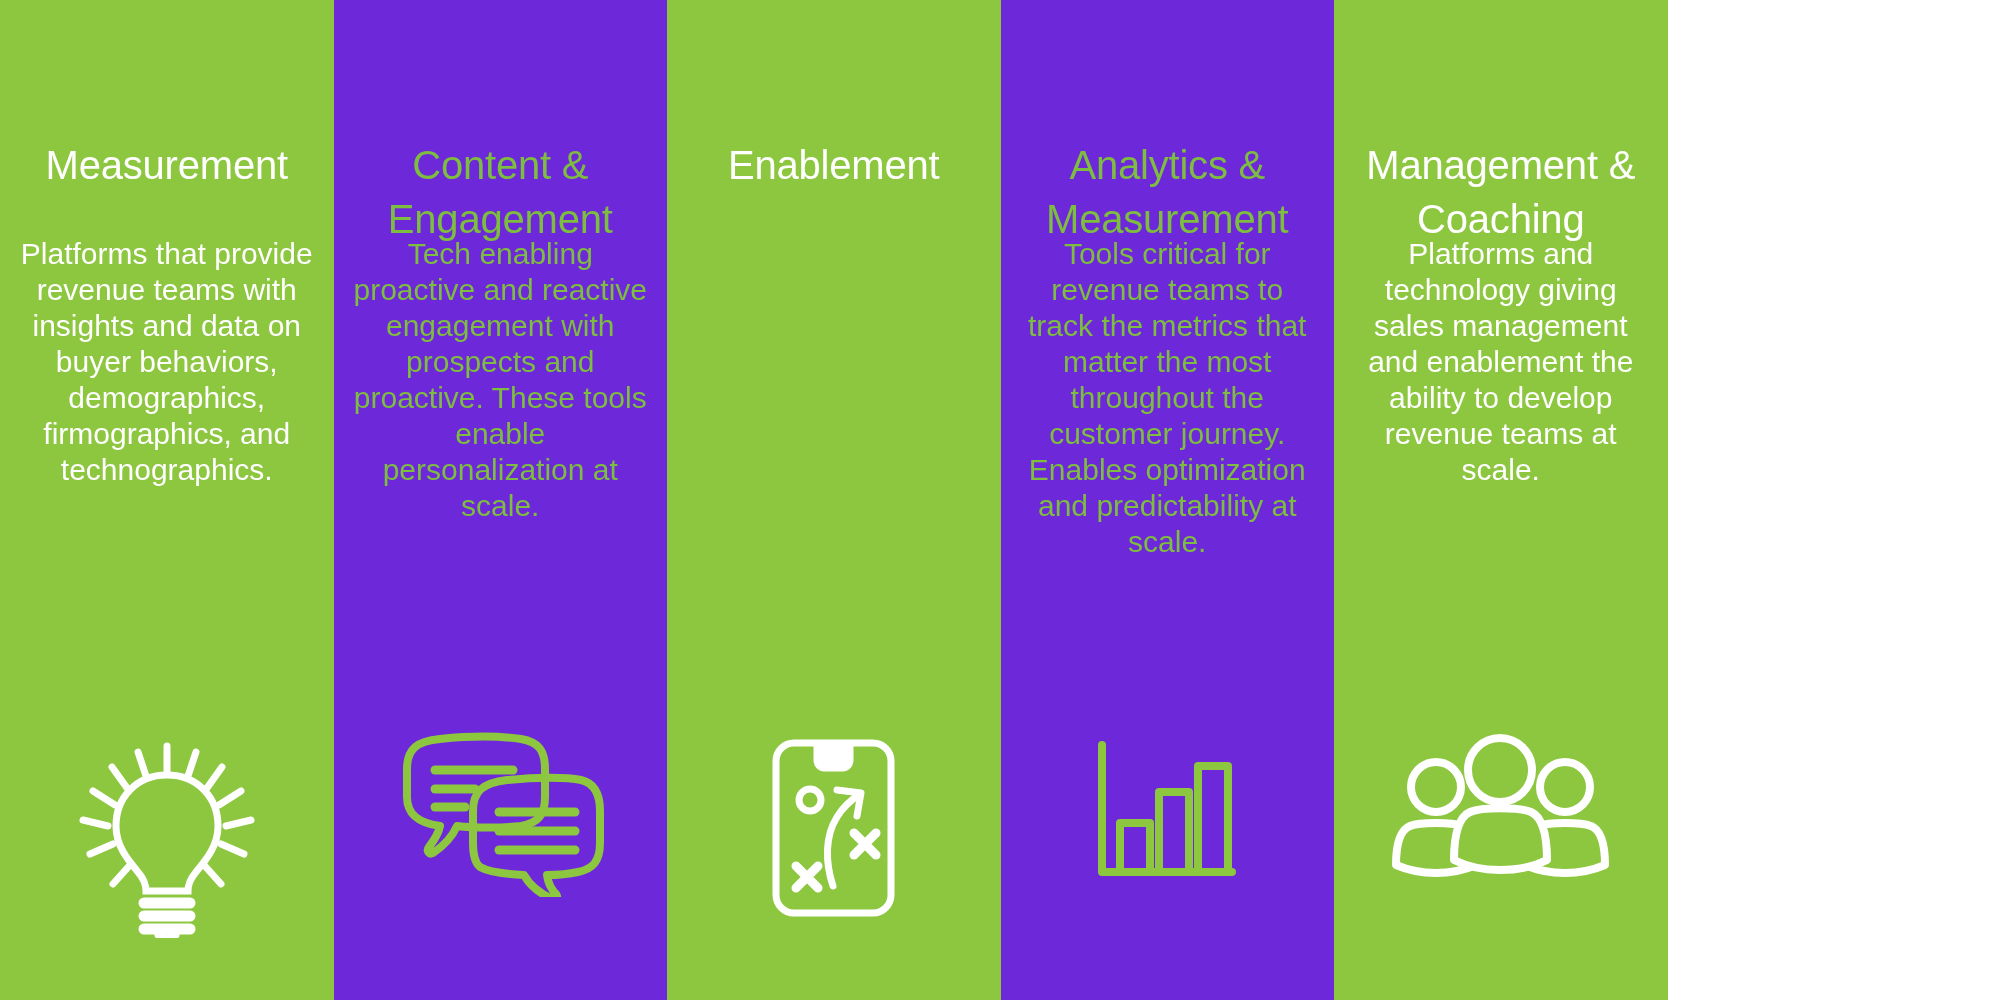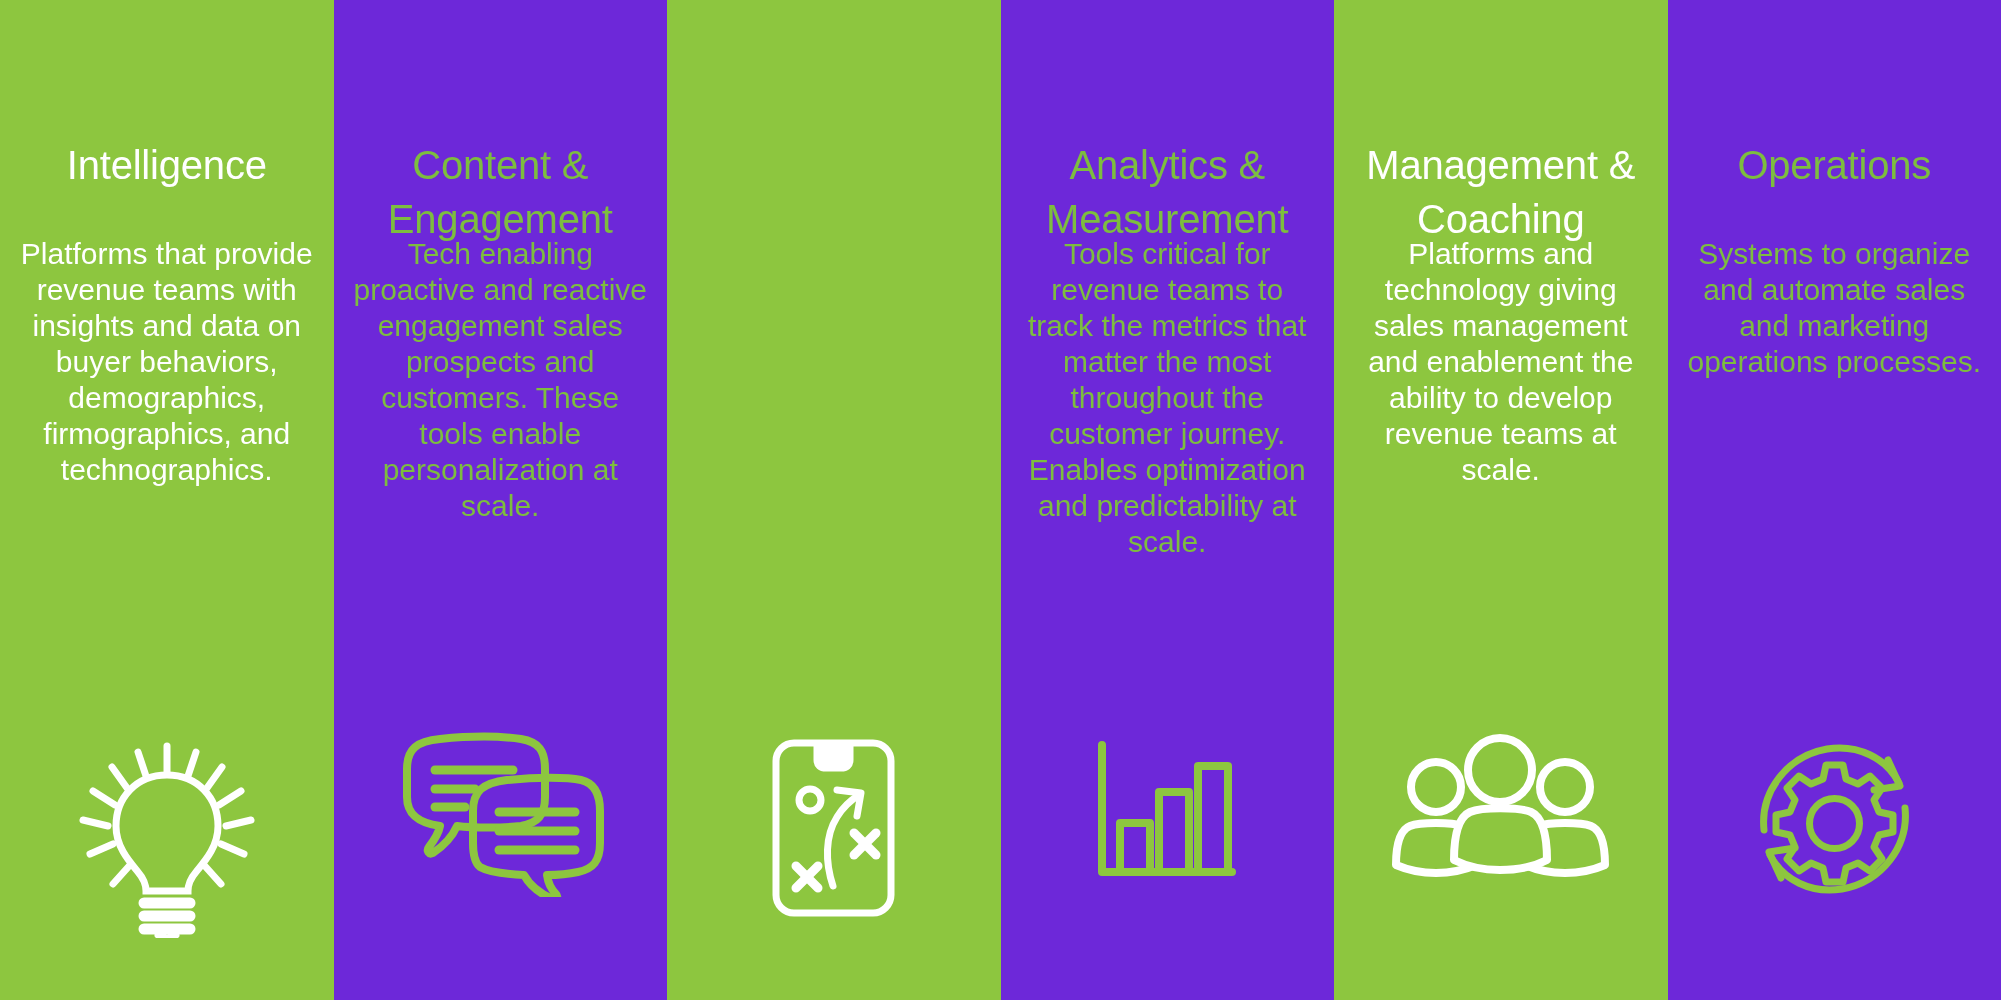--- a/index.html
+++ b/index.html
@@ -73,21 +73,21 @@
   .icon-bars  { bottom:80px; }
   .icon-team  { bottom:86px; }
   .icon-gear  { bottom:72px; }
 </style>
 </head>
 <body>
 
 <div class="board">
 
   <div class="col green">
-    <div class="col-title">Intelligence</div>
+    <div class="col-title">Measurement</div>
     <div class="col-desc">Platforms that provide revenue teams with insights and data on buyer behaviors, demographics, firmographics, and technographics.</div>
     <div class="icon-wrap icon-bulb">
       <svg width="190" height="200" viewBox="0 0 190 200" fill="none" stroke="#ffffff" stroke-width="7" stroke-linecap="round">
 
         <line x1="95" y1="8" x2="95" y2="34"></line>
         <line x1="66" y1="14" x2="74" y2="38"></line>
         <line x1="124" y1="14" x2="116" y2="38"></line>
         <line x1="40" y1="29" x2="55" y2="50"></line>
         <line x1="150" y1="29" x2="135" y2="50"></line>
         <line x1="21" y1="53" x2="43" y2="67"></line>
@@ -105,38 +105,39 @@
         <line x1="72" y1="178" x2="118" y2="178" stroke-width="11"></line>
         <line x1="72" y1="191" x2="118" y2="191" stroke-width="11"></line>
 
         <path d="M86 197 L95 200 L104 197" stroke-width="7"></path>
       </svg>
     </div>
   </div>
 
   <div class="col white">
     <div class="col-title">Content &amp; Engagement</div>
-    <div class="col-desc">Tech enabling proactive and reactive engagement sales prospects and customers. These tools enable personalization at scale.</div>
+    <div class="col-desc">Tech enabling proactive and reactive engagement with prospects and proactive. These tools enable personalization at scale.</div>
     <div class="icon-wrap icon-chat">
       <svg width="210" height="170" viewBox="0 0 210 170" fill="none" stroke="#8DC63F" stroke-width="8" stroke-linecap="round" stroke-linejoin="round">
 
         <path d="M12 42 C12 22 22 14 45 12 C75 9 105 9 126 12 C144 15 150 24 150 42 L150 70 C150 88 143 96 126 99 C110 101 78 101 62 99 C58 108 50 118 38 126 C34 128 31 124 34 120 C40 112 44 105 45 99 C24 96 12 88 12 70 Z"></path>
         <line x1="40" y1="43" x2="118" y2="43" stroke-width="9"></line>
         <line x1="40" y1="62" x2="80" y2="62" stroke-width="9"></line>
         <line x1="40" y1="80" x2="70" y2="80" stroke-width="9"></line>
 
         <path d="M78 84 C78 64 88 56 112 53 C142 50 172 50 186 53 C199 56 205 66 205 84 L205 116 C205 134 198 142 183 145 C174 147 162 148 152 148 C153 156 156 162 161 167 C164 170 161 174 157 172 C144 166 134 157 129 148 C108 147 92 144 85 140 C80 136 78 128 78 116 Z"></path>
         <line x1="104" y1="85" x2="180" y2="85" stroke-width="9"></line>
         <line x1="104" y1="104" x2="180" y2="104" stroke-width="9"></line>
         <line x1="104" y1="123" x2="180" y2="123" stroke-width="9"></line>
       </svg>
     </div>
   </div>
 
   <div class="col green">
+    <div class="col-title">Enablement</div>
     <div class="icon-wrap icon-play">
       <svg width="125" height="180" viewBox="0 0 125 180" fill="none" stroke="#ffffff" stroke-width="7" stroke-linecap="round" stroke-linejoin="round">
 
         <rect x="5" y="5" width="115" height="170" rx="18" ry="18"></rect>
 
         <path d="M45 5 L80 5 L80 22 C80 28 76 31 70 31 L55 31 C49 31 45 28 45 22 Z" fill="#ffffff" stroke="#ffffff" stroke-width="5"></path>
 
         <circle cx="39" cy="62" r="11"></circle>
 
         <path d="M62 148 C54 124 54 98 66 79 C72 69 80 62 88 57"></path>
@@ -178,31 +179,14 @@
 
         <circle cx="177" cy="55" r="25"></circle>
         <path d="M137 133 C137 112 141 98 151 94 C161 90 193 90 203 94 C213 98 217 112 217 133 C203 139 187 141 177 141 C167 141 151 139 137 133 Z"></path>
 
         <circle cx="112" cy="38" r="32"></circle>
         <path d="M66 128 C66 103 71 85 82 80 C94 75 131 75 143 80 C154 85 159 103 159 128 C143 136 124 138 112 138 C101 138 82 136 66 128 Z" fill="#8DC63F"></path>
       </svg>
     </div>
   </div>
 
-  <div class="col white">
-    <div class="col-title">Operations</div>
-    <div class="col-desc">Systems to organize and automate sales and marketing operations processes.</div>
-    <div class="icon-wrap icon-gear">
-      <svg width="165" height="160" viewBox="0 0 165 160" fill="none" stroke="#8DC63F" stroke-width="7" stroke-linecap="round" stroke-linejoin="round">
-
-        <path d="M12 92 C8 54 35 18 75 11 C106 6 134 20 147 45"></path>
-        <path d="M136 22 L148 48 L122 52"></path>
-        <path d="M153 70 C157 108 130 144 90 151 C59 156 31 142 18 117"></path>
-        <path d="M29 140 L17 114 L43 110"></path>
-
-        <path d="M74 27 L91 27 L94 41 L106 46 L118 38 L130 50 L122 62 L127 74 L141 77 L141 94 L127 97 L122 109 L130 121 L118 133 L106 125 L94 130 L91 144 L74 144 L71 130 L59 125 L47 133 L35 121 L43 109 L38 97 L24 94 L24 77 L38 74 L43 62 L35 50 L47 38 L59 46 L71 41 Z"></path>
-
-        <circle cx="82.5" cy="85.5" r="25"></circle>
-      </svg>
-    </div>
-  </div>
 
 </div>
 
 </body></html>

